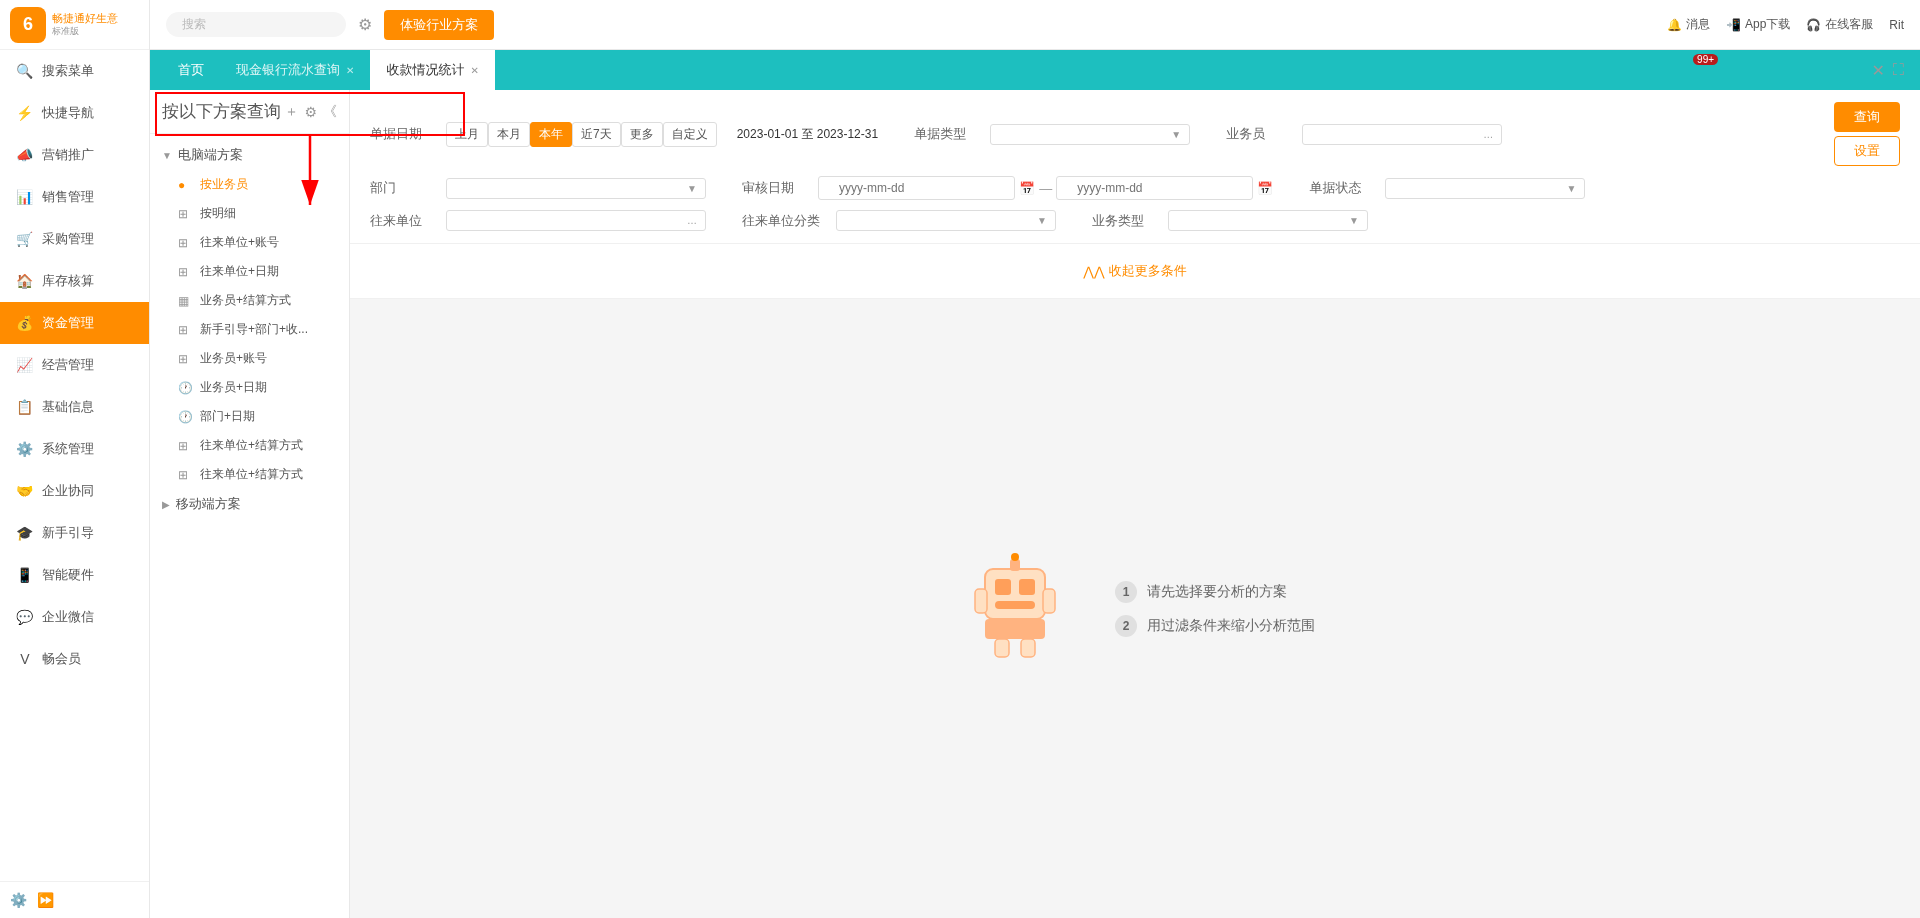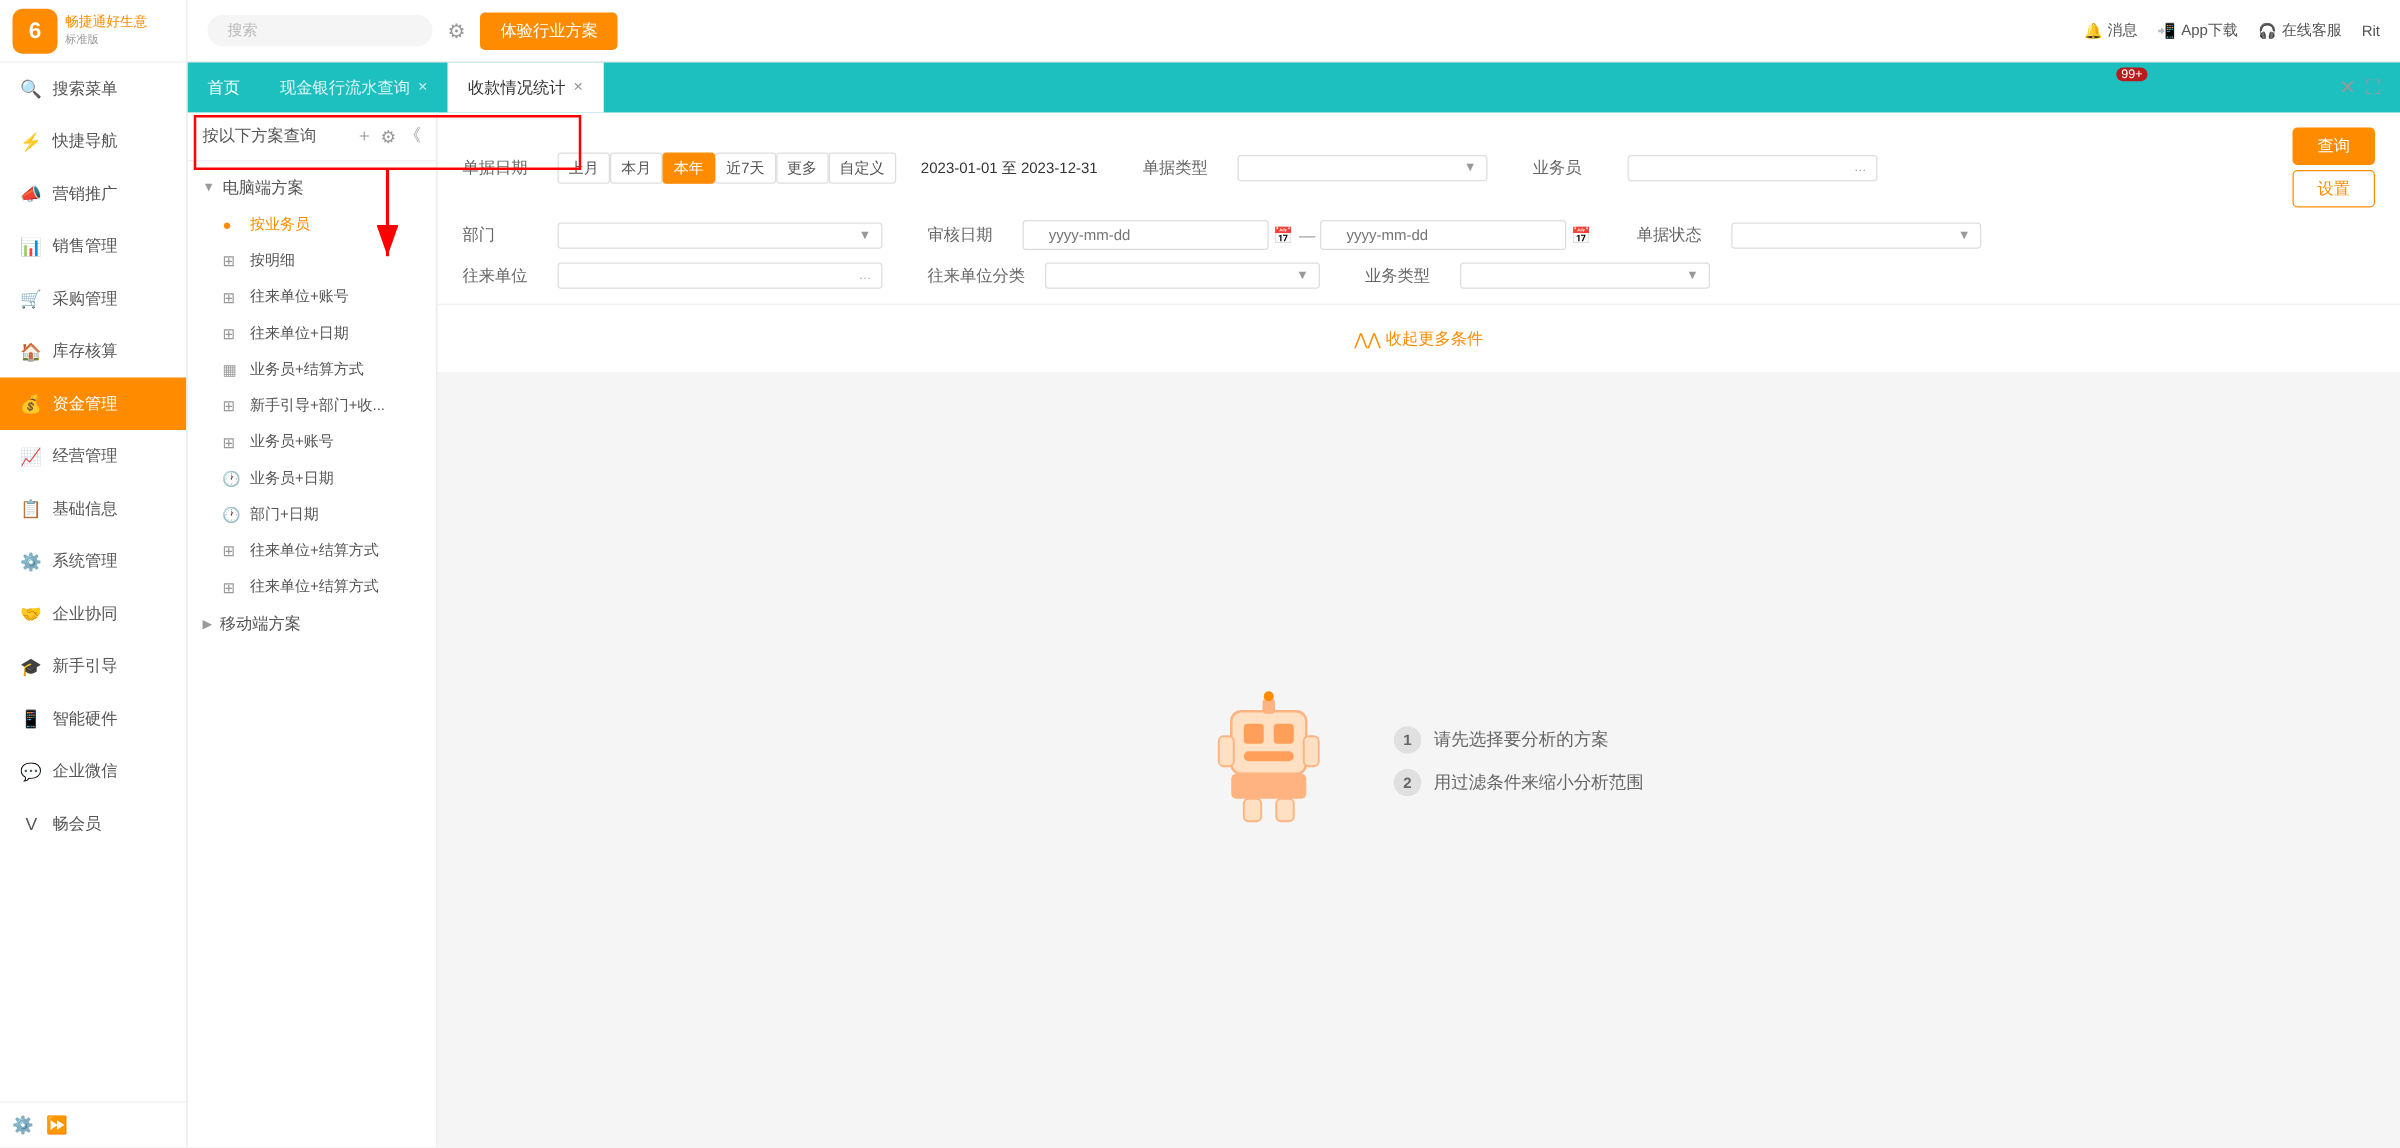--- a/index.html
+++ b/index.html
@@ -28,21 +28,21 @@
     .topbar-gear { color: #999; font-size: 16px; cursor: pointer; }
     .topbar-trial-btn { background: #ff8c00; color: #fff; border: none; border-radius: 4px; padding: 6px 16px; font-size: 13px; cursor: pointer; }
     .topbar-right { display: flex; align-items: center; gap: 16px; }
     .topbar-msg { display: flex; align-items: center; gap: 4px; color: #555; font-size: 12px; cursor: pointer; position: relative; }
     .badge { background: #b91c1c; color: #fff; border-radius: 8px; font-size: 10px; padding: 0 4px; position: absolute; top: -6px; right: -8px; margin-top: 44px; }
     .topbar-app { display: flex; align-items: center; gap: 4px; color: #555; font-size: 12px; cursor: pointer; }
     .topbar-service { display: flex; align-items: center; gap: 4px; color: #555; font-size: 12px; cursor: pointer; }
     .topbar-user { color: #555; font-size: 12px; cursor: pointer; }
 
     
-    .tabs { height: 40px; background: #1dbfbf; display: flex; align-items: center; padding: 0 0 0 0; flex-shrink: 0; }
+    .tabs { height: 40px; background: #1dbfbf; display: flex; align-items: center; padding: 0 0 0 12px; flex-shrink: 0; }
     .tab { padding: 0 16px; height: 40px; display: flex; align-items: center; color: rgba(255,255,255,0.85); font-size: 13px; cursor: pointer; gap: 6px; }
     .tab.home { color: #fff; }
     .tab.active { background: #fff; color: #333; border-radius: 0; }
     .tab-close { font-size: 10px; color: #999; cursor: pointer; }
     .tab-close-white { font-size: 10px; color: rgba(255,255,255,0.7); cursor: pointer; }
     .window-controls { margin-left: auto; display: flex; align-items: center; gap: 8px; padding: 0 16px; }
     .win-close { color: #999; font-size: 16px; cursor: pointer; }
     .win-max { color: #999; font-size: 16px; cursor: pointer; }
 
     
@@ -50,21 +50,21 @@
     .page-title { font-size: 18px; font-weight: bold; color: #333; border: 2px solid #f00; padding: 2px 8px; }
     .page-actions { display: flex; gap: 12px; align-items: center; }
     .action-btn { display: flex; align-items: center; gap: 4px; color: #ff8c00; font-size: 13px; cursor: pointer; }
 
     
     .content { flex: 1; display: flex; overflow: hidden; }
 
     
     .left-panel { width: 200px; background: #fff; border-right: 1px solid #e8e8e8; display: flex; flex-direction: column; flex-shrink: 0; overflow-y: auto; }
     .left-panel-header { padding: 10px 12px; display: flex; align-items: center; justify-content: space-between; border-bottom: 1px solid #f0f0f0; }
-    .left-panel-title { color: #555; font-size: 13px; }
+    .left-panel-title { color: #555; font-size: 17px; }
     .left-panel-icons { display: flex; gap: 6px; align-items: center; }
     .lp-icon { color: #999; font-size: 14px; cursor: pointer; }
     .tree-section { padding: 6px 0; }
     .tree-group { }
     .tree-group-header { padding: 6px 12px; display: flex; align-items: center; gap: 6px; cursor: pointer; color: #555; font-size: 13px; }
     .tree-group-header .arrow { color: #999; font-size: 10px; }
     .tree-item { padding: 6px 12px 6px 28px; display: flex; align-items: center; gap: 6px; cursor: pointer; color: #555; font-size: 12px; }
     .tree-item.active { color: #ff8c00; }
     .tree-item .ti-icon { font-size: 12px; color: #ff8c00; width: 16px; }
     .tree-item .ti-icon-gray { font-size: 12px; color: #999; width: 16px; }

